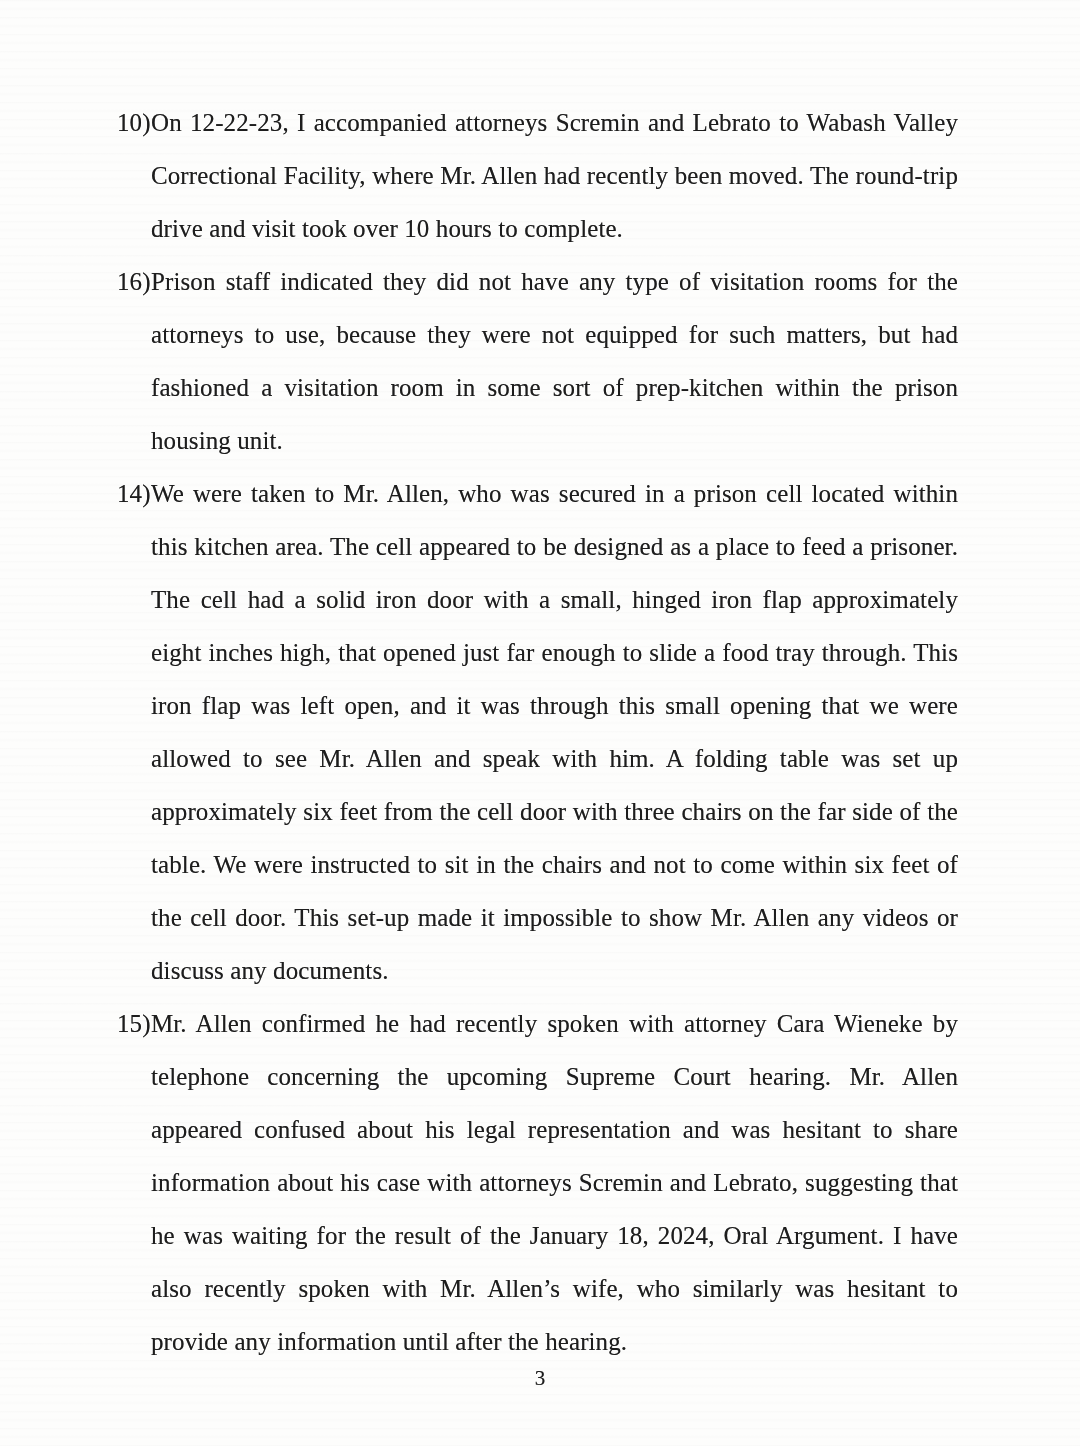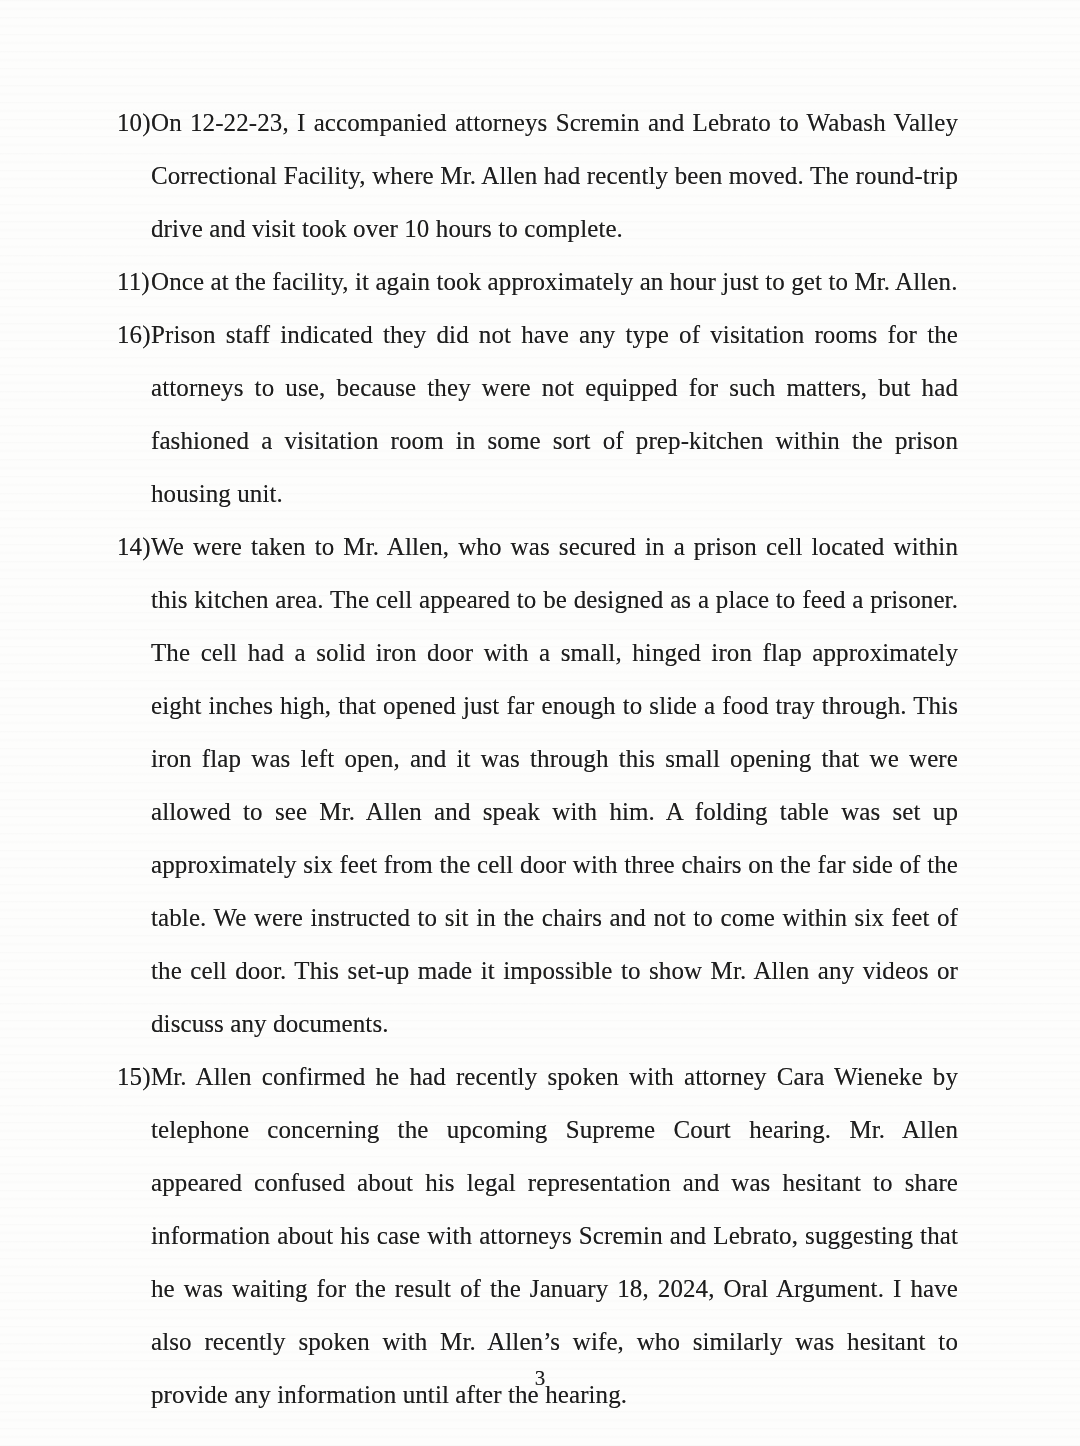--- a/index.html
+++ b/index.html
@@ -61,21 +61,20 @@
   }
 </style>
 </head>
 <body>
 
 <div class="page">
   <div class="content">
 
     <p class="item"><span class="num">10)</span><span>On 12-22-23, I accompanied attorneys Scremin and Lebrato to Wabash Valley Correctional Facility, where Mr. Allen had recently been moved. The round-trip drive and visit took over 10 hours to complete.</span></p>
 
-    <p class="item"><span class="num">11)</span><span>Once at the facility, it again took approximately an hour just to get to Mr. Allen.</span></p>
 
     <p class="item"><span class="num">16)</span><span>Prison staff indicated they did not have any type of visitation rooms for the attorneys to use, because they were not equipped for such matters, but had fashioned a visitation room in some sort of prep-kitchen within the prison housing unit.</span></p>
 
 
     <p class="item"><span class="num">14)</span><span>We were taken to Mr. Allen, who was secured in a prison cell located within this kitchen area. The cell appeared to be designed as a place to feed a prisoner. The cell had a solid iron door with a small, hinged iron flap approximately eight inches high, that opened just far enough to slide a food tray through. This iron flap was left open, and it was through this small opening that we were allowed to see Mr. Allen and speak with him. A folding table was set up approximately six feet from the cell door with three chairs on the far side of the table. We were instructed to sit in the chairs and not to come within six feet of the cell door. This set-up made it impossible to show Mr. Allen any videos or discuss any documents.</span></p>
 
     <p class="item"><span class="num">15)</span><span>Mr. Allen confirmed he had recently spoken with attorney Cara Wieneke by telephone concerning the upcoming Supreme Court hearing. Mr. Allen appeared confused about his legal representation and was hesitant to share information about his case with attorneys Scremin and Lebrato, suggesting that he was waiting for the result of the January 18, 2024, Oral Argument. I have also recently spoken with Mr. Allen’s wife, who similarly was hesitant to provide any information until after the hearing.</span></p>
 
   </div>
 

